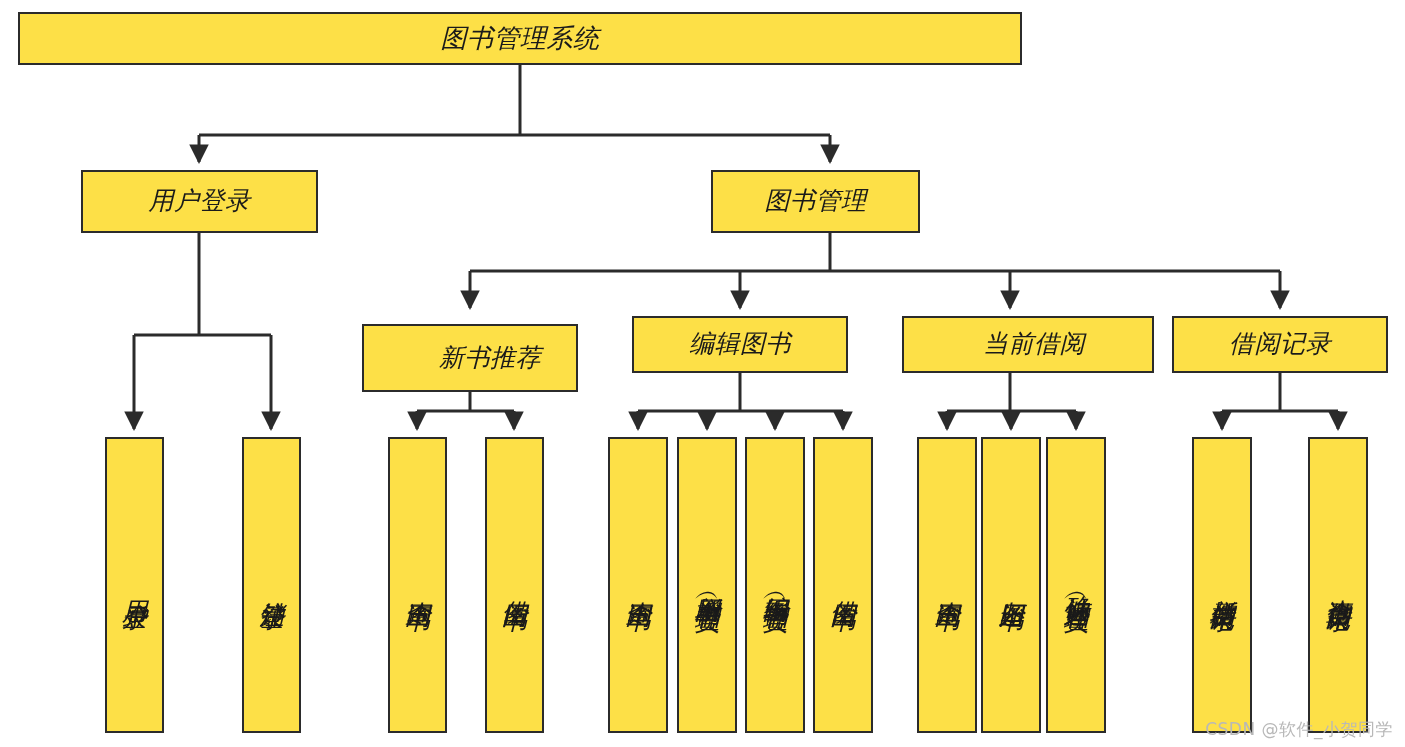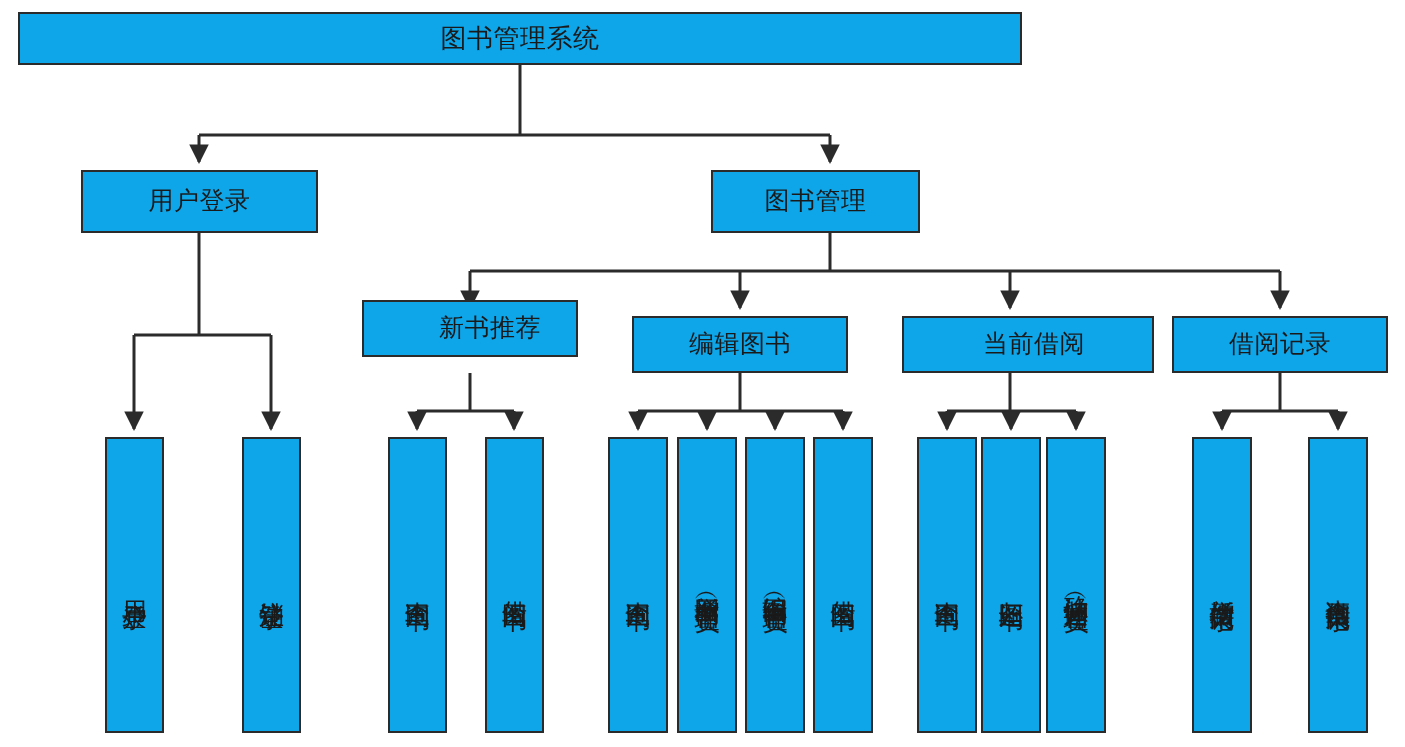--- a/index.html
+++ b/index.html
@@ -22,26 +22,27 @@
     position: absolute;
     left: 0;
     top: 0;
     width: 1405px;
     height: 747px;
     pointer-events: none;
   }
   .node {
     position: absolute;
     box-sizing: border-box;
-    background: #0ea5e9;
+    background: #fde047;
     border: 2.5px solid #2b2b2b;
     display: flex;
     align-items: center;
     justify-content: center;
     z-index: 2;
+    font-style: italic;
   }
   .node .label {
     color: #1a1a1a;
     text-align: center;
     line-height: 1.22;
     letter-spacing: 0.5px;
     white-space: pre-line;
   }
   
   .node.horiz .label {
@@ -135,21 +136,21 @@
     <span class="label">图书管理系统</span>
   </div>
 
   <div class="node horiz" style="left:81px; top:170px; width:237px; height:63px;">
     <span class="label">用户登录</span>
   </div>
   <div class="node horiz" style="left:711px; top:170px; width:209px; height:63px;">
     <span class="label">图书管理</span>
   </div>
 
-  <div class="node horiz" style="left:362px; top:300px; width:216px; height:57px;padding-left:40px;">
+  <div class="node horiz" style="left:362px; top:324px; width:216px; height:68px;padding-left:40px;">
     <span class="label">新书推荐</span>
   </div>
   <div class="node horiz" style="left:632px; top:316px; width:216px; height:57px;">
     <span class="label">编辑图书</span>
   </div>
   <div class="node horiz" style="left:902px; top:316px; width:252px; height:57px;padding-left:12px;">
     <span class="label">当前借阅</span>
   </div>
   <div class="node horiz" style="left:1172px; top:316px; width:216px; height:57px;">
     <span class="label">借阅记录</span>
@@ -192,13 +193,14 @@
     <span class="label">确认归还（管理员）</span>
   </div>
 
   <div class="node vert" style="left:1192px; top:437px; width:60px; height:296px;">
     <span class="label">新增借阅记录</span>
   </div>
   <div class="node vert" style="left:1308px; top:437px; width:60px; height:296px;">
     <span class="label">查询借阅记录</span>
   </div>
 
+  <div id="watermark">CSDN @软件_小贺同学</div>
 </div>
 
 </body></html>

